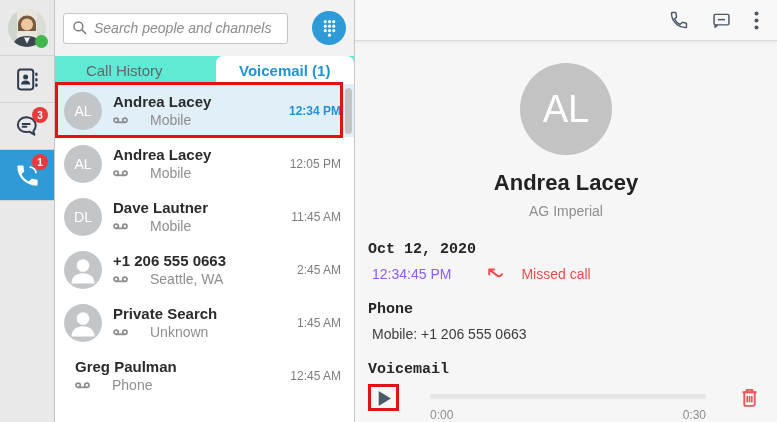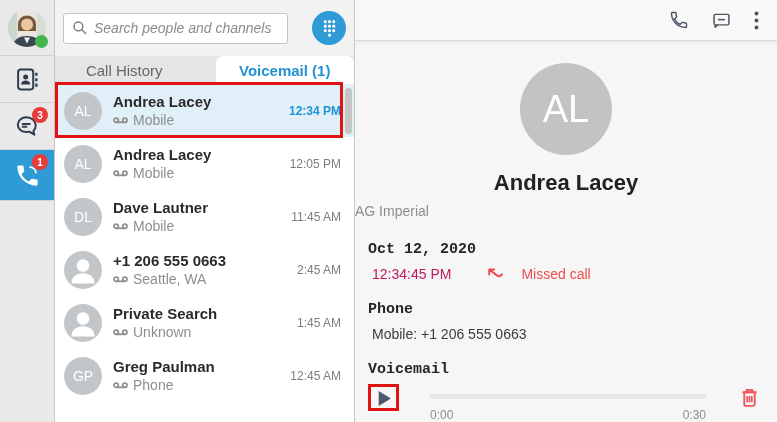--- a/index.html
+++ b/index.html
@@ -16,51 +16,51 @@
   .nav-item.active { background:#2e9ad6; height:51px; }
   .badge { position:absolute; top:4px; right:6px; min-width:16px; height:16px; border-radius:8px; background:#e83c3c; color:#fff; font-size:10px; font-weight:bold; display:flex; align-items:center; justify-content:center; padding:0 4px; }
 
   
   .list-panel { width:300px; border-right:1px solid #c8c8c8; display:flex; flex-direction:column; background:#fff; position:relative; }
   .search-row { height:56px; background:#f2f2f2; display:flex; align-items:center; padding:0 8px 0 8px; gap:24px;justify-content:center; }
   .search-box { flex:1; height:31px; background:#fff; border:1px solid #c4c4c4; border-radius:3px; display:flex; align-items:center; padding:0 8px; gap:6px; }
   .search-box input { border:none; outline:none; flex:1; font-size:14px; font-style:italic; color:#555; background:transparent; font-family:"Liberation Sans", sans-serif; }
   .search-box input::placeholder { color:#8b8b8b; }
   .dialpad-btn { width:34px; height:34px; border-radius:50%; background:#2e9ad6; border:none; display:flex; align-items:center; justify-content:center; cursor:pointer; flex-shrink:0; }
-  .tabs { height:28px; background:#e5e5e5; display:flex;gap:22px; }
+  .tabs { height:28px; background:#5eead4; display:flex;gap:22px; }
   .tab { flex:1; display:flex; align-items:center; justify-content:center; font-size:15px; color:#666; cursor:pointer; }
   .tab.active { background:#fff; color:#1f93d6; font-weight:bold; border-radius:7px 7px 0 0; }
   .list { flex:1; background:#fff; }
   .row { height:53px; display:flex; align-items:center; padding-left:9px; position:relative; cursor:pointer; }
   .row.selected { background:#e1eff9; }
   .row-avatar { width:38px; height:38px; border-radius:50%; background:#c3c6c8; color:#fff; font-size:14px; display:flex; align-items:center; justify-content:center; flex-shrink:0; position:relative; }
   .row-avatar svg { display:none; }
   .row-avatar.person svg { display:block; }
   .row-text { margin-left:11px; min-width:0; }
   .row-name { font-size:15px; font-weight:bold; color:#2b2b2b; line-height:19px; }
-  .row-sub { font-size:14px; color:#8e8e8e; display:flex; align-items:center; gap:5px; line-height:18px; }
+  .row-sub { font-size:14px; color:#8e8e8e; display:flex; align-items:center; gap:22px; line-height:18px; }
   .row-time { margin-left:auto; margin-right:13px; font-size:12px; color:#7d7d7d; white-space:nowrap; }
   .row.selected .row-time { color:#1f93d6; font-weight:bold; }
   .ann-box { position:absolute; left:0; top:-2px; right:11px; bottom:-1px; border:3px solid #e01212; pointer-events:none; z-index:5; }
   .row .ann-box { display:none; }
   .row.annotated .ann-box { display:block; }
   .scroll-thumb { position:absolute; right:2px; top:88px; width:7px; height:46px; border-radius:4px; background:#c4c4c4; cursor:pointer; }
 
   
   .detail { flex:1; background:#f6f6f7; display:flex; flex-direction:column; }
   .topbar { height:56px; background:#f8f8f8; border-bottom:1px solid #dadada; box-shadow:0 2px 3px rgba(0,0,0,0.05); display:flex; align-items:center; justify-content:flex-end; gap:22px; padding-right:18px; }
   .topbar .icon-btn { background:none; border:none; cursor:pointer; display:flex; align-items:center; }
   .detail-body { flex:1; }
   .big-avatar { width:92px; height:92px; border-radius:50%; background:#c3c3c3; color:#fff; font-size:38px; display:flex; align-items:center; justify-content:center; margin:22px auto 0; }
   .d-name { text-align:center; font-size:22px; font-weight:bold; color:#222; margin-top:15px; }
-  .d-company { text-align:left; font-size:14px; color:#8e8e8e; margin-top:7px; }
+  .d-company { text-align:center; font-size:14px; color:#8e8e8e; margin-top:7px; }
   .info { margin-top:22px; padding:0 18px 0 13px; }
   .info-label { font-size:15px; font-weight:bold; color:#262626;font-family:Liberation Mono, monospace; }
   .time-row { display:flex; align-items:center; margin-top:8px; padding-left:4px; }
-  .d-time { font-size:14px; color:#be185d; }
+  .d-time { font-size:14px; color:#8b5cf6; }
   .missed { display:flex; align-items:center; gap:16px; margin-left:36px; color:#ee4b4b; font-size:14px; }
   .phone-block { margin-top:19px; }
   .phone-val { font-size:14px; color:#3c3c3c; margin-top:8px; padding-left:4px; }
   .vm-block { margin-top:19px; }
   .player { display:flex; align-items:flex-start; margin-top:6px;gap:20px; }
   .play-wrap { border:3px solid #e01212; padding:3px 4px 1px 6px; display:inline-flex; cursor:pointer; }
   .track-col { flex:1; margin:0 14px 0 11px; }
   .track { height:5px; border-radius:3px; background:#e6e6e6; margin-top:10px; cursor:pointer; }
   .track-times { display:flex; justify-content:space-between; font-size:12px; color:#8e8e8e; margin-top:9px; }
   .trash-btn { background:none; border:none; cursor:pointer; margin-top:3px; }
@@ -243,24 +243,20 @@
           <line x1="3.8" y1="7.2" x2="14.2" y2="7.2"></line>
         </svg>
         <span>Unknown</span>
       </div>
     </div>
     <span class="row-time">1:45 AM</span>
 
   </div>
 
   <div class="row">
-    <div class="row-avatar">
-      <span>GP</span>
-
-    </div>
     <div class="row-text">
       <div class="row-name">Greg Paulman</div>
       <div class="row-sub">
         <svg width="15" height="9" viewBox="0 0 18 10" fill="none" stroke="#8e8e8e" stroke-width="2.1">
           <circle cx="3.8" cy="4.6" r="2.6"></circle>
           <circle cx="14.2" cy="4.6" r="2.6"></circle>
           <line x1="3.8" y1="7.2" x2="14.2" y2="7.2"></line>
         </svg>
         <span>Phone</span>
       </div>

